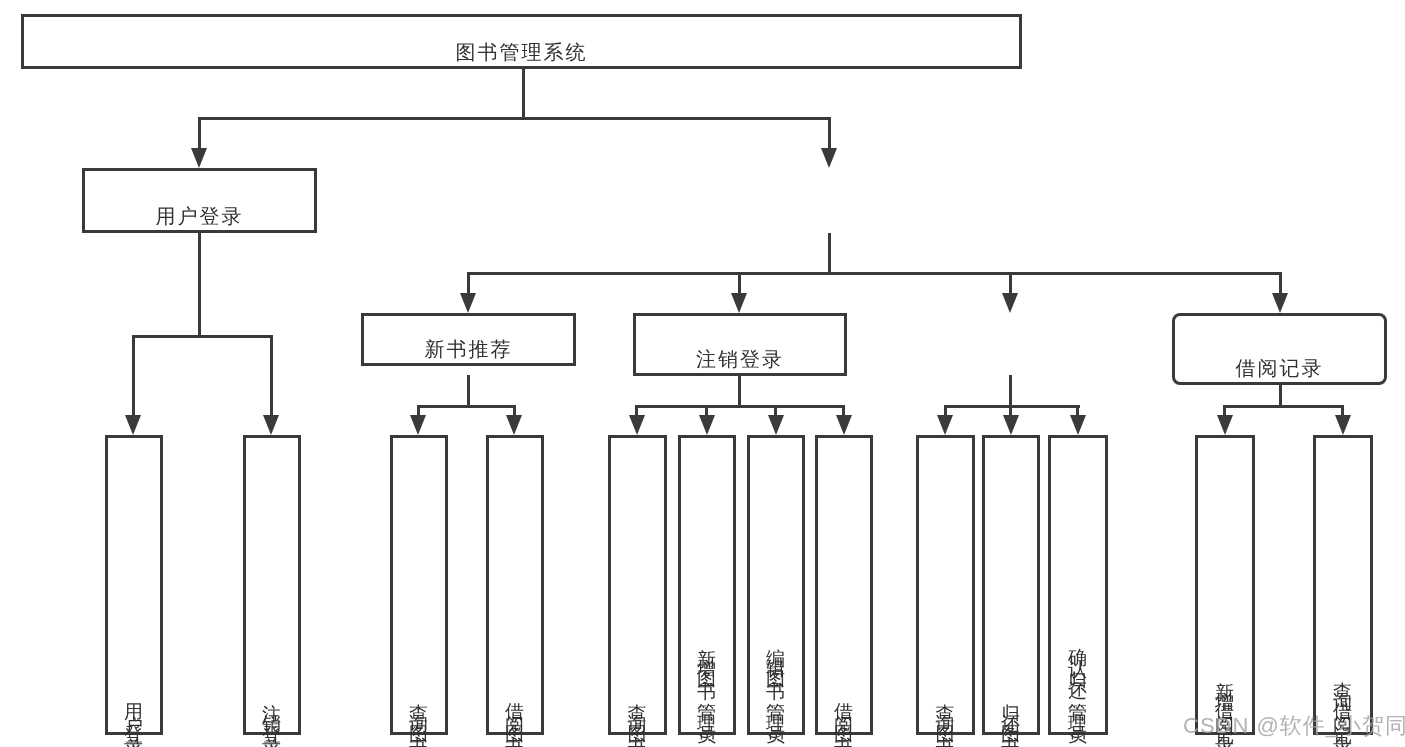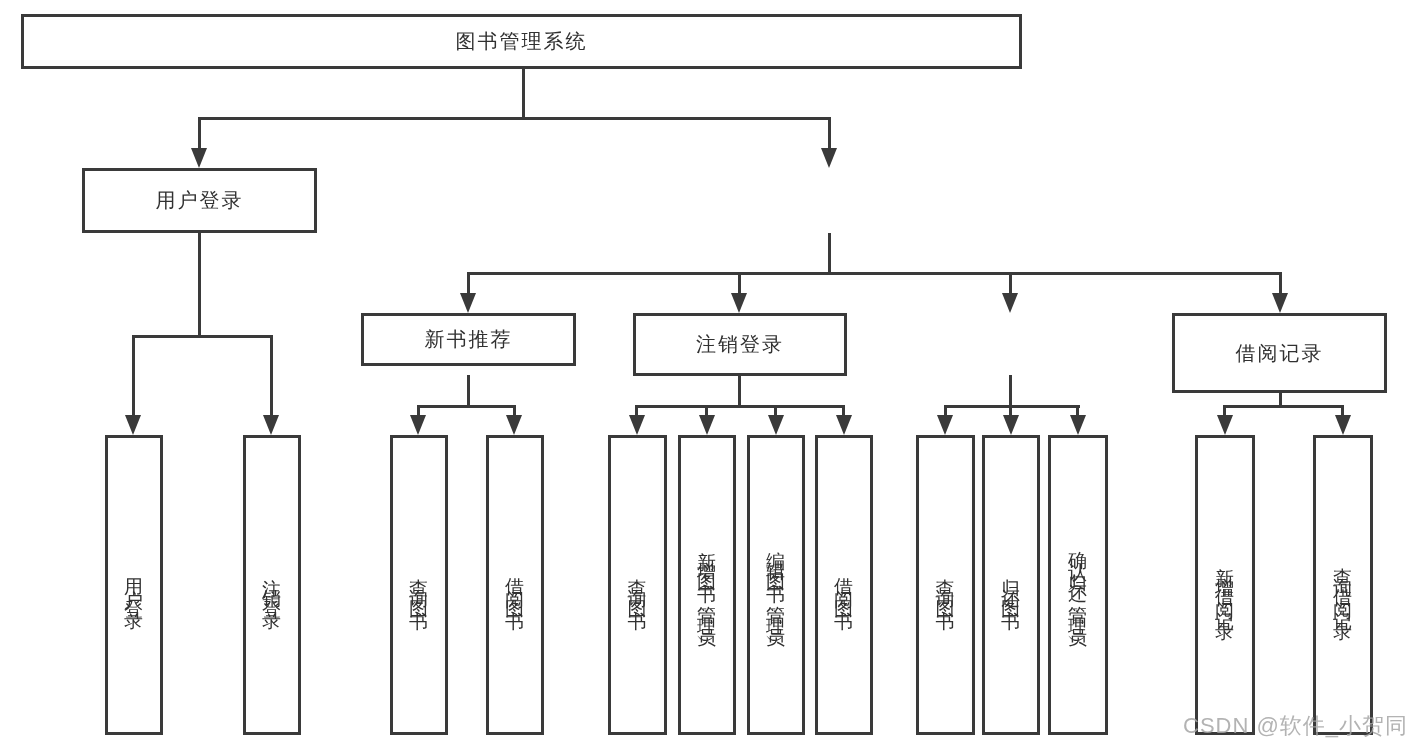--- a/index.html
+++ b/index.html
@@ -8,21 +8,21 @@
     --bg:#ffffff;
     --wm:#a6a6a6;
   }
   html,body{margin:0;padding:0;background:#fff;}
   #canvas{
     position:relative;width:1405px;height:747px;background:var(--bg);
     font-family:"Liberation Sans","DejaVu Sans",sans-serif;overflow:hidden;
   }
   .box{
     position:absolute;box-sizing:border-box;border:3px solid var(--line);
-    background:#fff;display:flex;align-items:center;justify-content:center;
+    background:#fff;display:flex;align-items:flex-end;justify-content:center;
   }
   .box.h span{font-size:20px;letter-spacing:2px;color:var(--text);white-space:nowrap;}
   .box.v span{
     writing-mode:vertical-rl;text-orientation:mixed;
     font-size:19px;letter-spacing:11px;color:var(--text);line-height:1;
   }
   .vline{position:absolute;width:3px;background:var(--line);}
   .hline{position:absolute;height:3px;background:var(--line);}
   .arrow{
     position:absolute;width:0;height:0;
@@ -105,21 +105,21 @@
   <div class="box h" style="left:82px;top:168px;width:235px;height:65px;">
     <span>用户登录</span>
   </div>
 
   <div class="box h" style="left:361px;top:313px;width:215px;height:53px;">
     <span>新书推荐</span>
   </div>
   <div class="box h" style="left:633px;top:313px;width:214px;height:63px;">
     <span>注销登录</span>
   </div>
-  <div class="box h" style="left:1172px;top:313px;width:215px;height:80px;">
+  <div class="box h" style="left:1172px;top:313px;width:215px;height:72px;border-radius:8px;">
     <span>借阅记录</span>
   </div>
 
   <div class="box v" style="left:105px;top:435px;width:58px;height:300px;">
     <span>用户登录</span>
   </div>
   <div class="box v" style="left:243px;top:435px;width:58px;height:300px;">
     <span>注销登录</span>
   </div>
 

